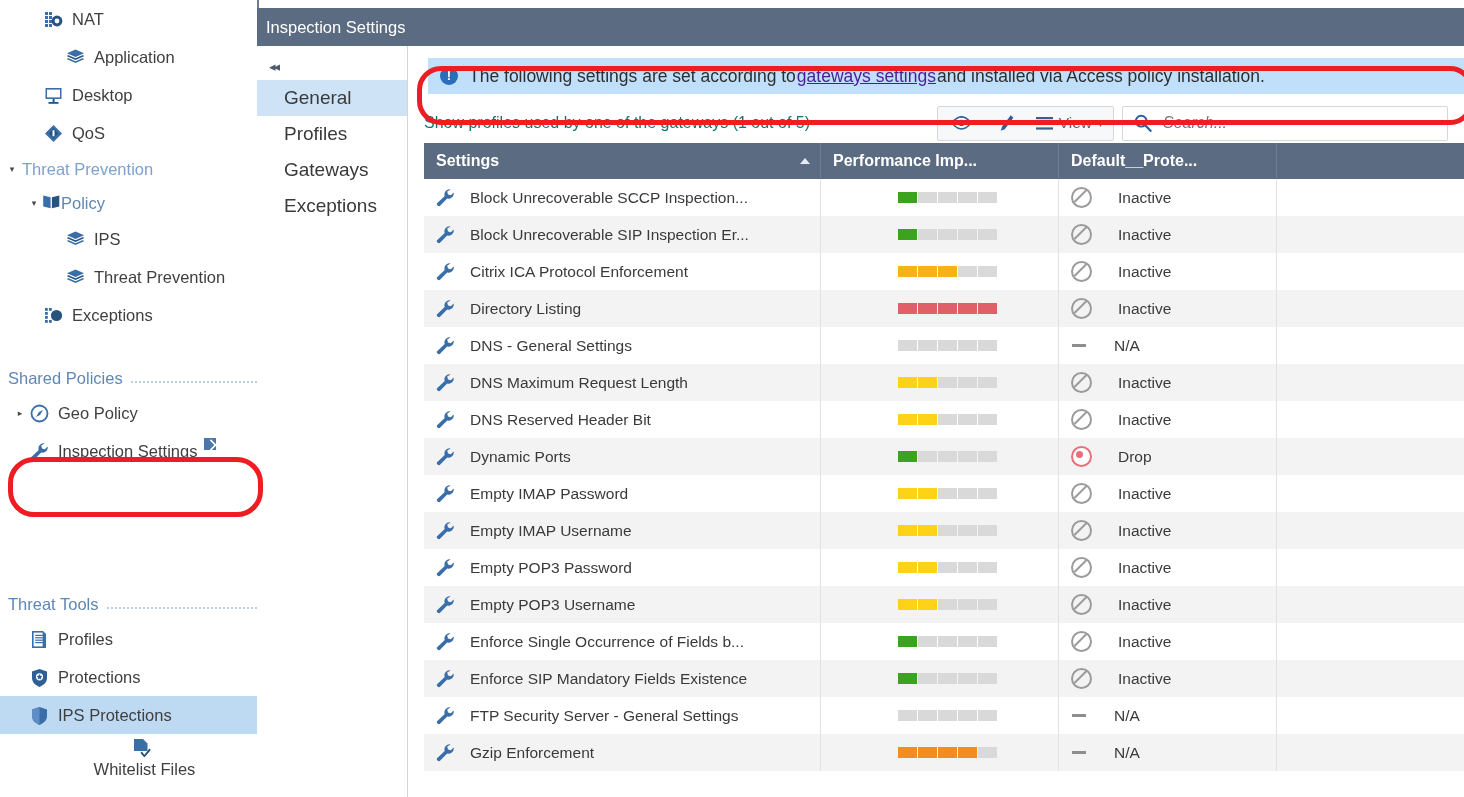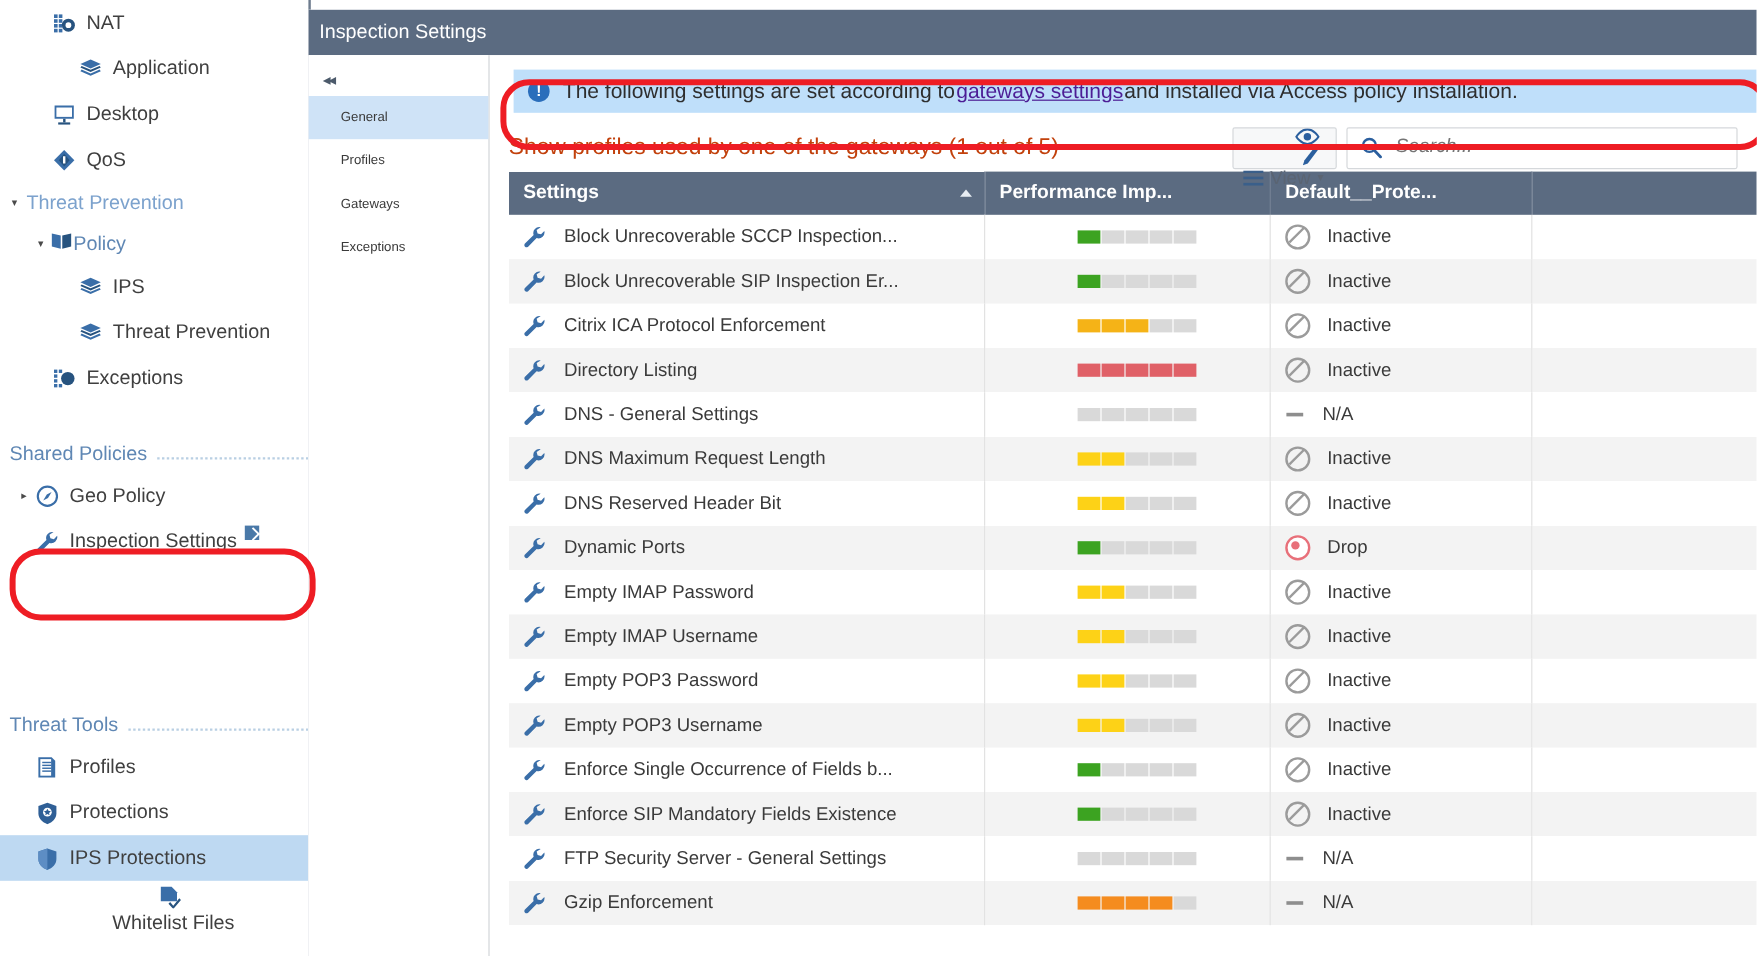--- a/index.html
+++ b/index.html
@@ -59,21 +59,21 @@
   #dialog-body{display:flex;height:751px;background:#fff;}
   #dialog-nav{
     width:150px;flex:0 0 150px;border-right:1px solid #d2d6da;
     background:#fff;padding-top:8px;position:relative;
   }
   #collapse-btn{
     font-size:13px;color:#4c5a6b;letter-spacing:-2px;
     padding-left:12px;height:26px;line-height:26px;cursor:pointer;
   }
   .dlg-nav-item{
-    height:36px;line-height:36px;font-size:11px;color:#3a3a3a;
+    height:36px;line-height:36px;font-size:19px;color:#3a3a3a;
     padding-left:27px;cursor:default;
   }
   .dlg-nav-item.active{background:#cfe3f7;}
   #dialog-main{flex:1;position:relative;padding:0;overflow:hidden;}
   
   #info-banner{
     margin:12px 0 0 20px;height:36px;background:#bfdffa;
     display:flex;align-items:center;padding-left:12px;
     font-size:17.5px;color:#2e2e2e;white-space:nowrap;
   }
@@ -82,27 +82,26 @@
     color:#fff;font-size:13px;font-weight:bold;line-height:18px;
     text-align:center;margin-right:11px;flex:0 0 18px;
   }
   #banner-link{color:#4c1d95;padding:0 1px;text-decoration:underline;}
   
   #toolbar{
     margin:9px 0 0 0;height:40px;display:flex;align-items:center;
     padding-left:16px;
   }
   #show-profiles-link{
-    font-size:19px;color:#c2410c;white-space:nowrap;cursor:pointer;
+    font-size:16px;color:#0f766e;white-space:nowrap;cursor:pointer;
   }
   #btn-group{
     margin-left:auto;display:flex;align-items:flex-end;
     border:1px solid #d5d8db;background:#f7f8f9;height:33px;
     border-radius:2px;
-    flex-direction:column;
   }
   .tb-btn{
     display:flex;align-items:center;justify-content:center;
     height:33px;padding:0 13px;cursor:pointer;
   }
   .tb-btn.view{padding:0 10px 0 8px;gap:6px;font-size:15.5px;color:#5a6472;}
   #search-box{
     width:313px;height:33px;margin-left:8px;margin-right:16px;
     border:1px solid #d5d8db;background:#fff;border-radius:2px;
     display:flex;align-items:center;padding-left:11px;gap:9px;
@@ -135,21 +134,21 @@
   td.c-perf{width:213px;}
   td.c-action{width:193px;}
   td.c-extra{width:auto;border-right:none;}
   th.c-name{width:372px;}
   th.c-perf{width:213px;}
   th.c-action{width:193px;margin-top:16px;}
   th.c-extra{width:auto;border-right:none;}
   .name-cell{display:flex;align-items:flex-end;gap:15px;}
   .perf-bar{display:flex;gap:1px;margin-left:65px;}
   .perf-seg{width:19px;height:11px;background:#d9d9d9;}
-  .action-cell{display:flex;align-items:center;gap:14px;}
+  .action-cell{display:flex;align-items:center;gap:26px;}
   .act-label{font-size:15.5px;}
   
   .ico-wrench svg{display:block;}
   .ban{
     width:17px;height:17px;border:2px solid #9b9b9b;border-radius:50%;
     position:relative;flex:0 0 17px;
   }
   .ban::after{
     content:"";position:absolute;left:-1px;top:6px;width:17px;height:2px;
     background:#9b9b9b;transform:rotate(-45deg);

